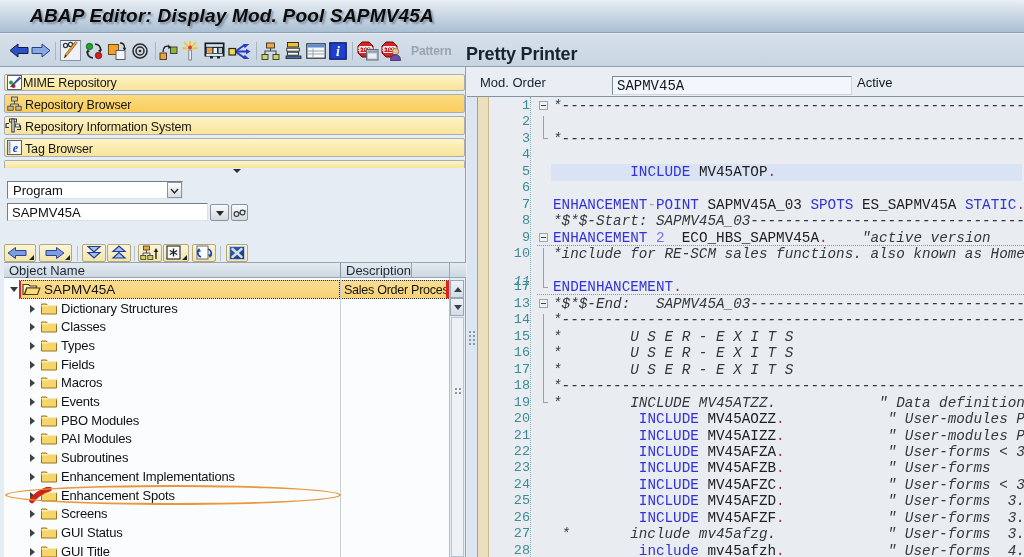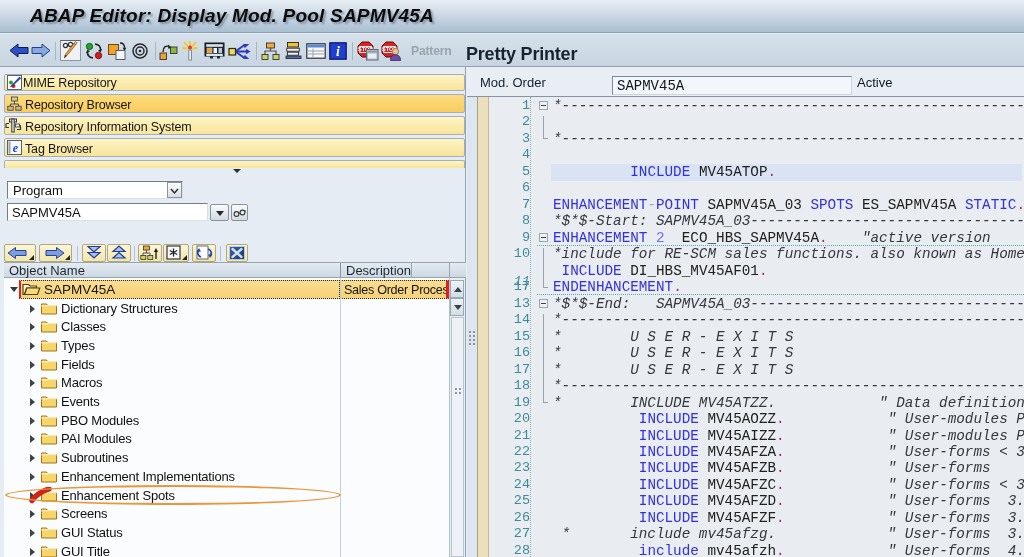--- a/index.html
+++ b/index.html
@@ -523,21 +523,20 @@
 <div class="abs" id="codearea">
     <div class="cline" style="top:0.90px;"><span class="c">*----------------------------------------------------------------------</span></div>
 <div class="cline" style="top:33.86px;"><span class="c">*----------------------------------------------------------------------</span></div>
 <div class="cline" style="top:50.34px;"></div>
 <div class="cline" style="top:66.82px;">         <span class="k">INCLUDE</span> <span class="i">MV45ATOP</span><span class="p">.</span></div>
 <div class="cline" style="top:83.30px;"></div>
 <div class="cline" style="top:99.78px;"><span class="k">ENHANCEMENT</span><span class="d">-</span><span class="k">POINT</span> <span class="i">SAPMV45A_03</span> <span class="k">SPOTS</span> <span class="i">ES_SAPMV45A</span> <span class="k">STATIC</span><span class="p">.</span></div>
 <div class="cline" style="top:116.26px;"><span class="c">*$*$-Start: SAPMV45A_03---------------------------------------------</span></div>
 <div class="cline" style="top:132.74px;"><span class="k">ENHANCEMENT</span> <span class="n">2</span>  <span class="i">ECO_HBS_SAPMV45A</span><span class="p">.</span>    <span class="c">"active version</span></div>
 <div class="cline" style="top:149.22px;"><span class="c">*include for RE-SCM sales functions. also known as Homebuilding</span></div>
-<div class="cline" style="top:165.70px;"> <span class="k">INCLUDE</span> <span class="i">DI_HBS_MV45AF01</span><span class="p">.</span></div>
 <div class="cline" style="top:182.18px;text-align:center;"><span class="k">ENDENHANCEMENT</span><span class="p">.</span></div>
 <div class="cline" style="top:198.66px;"><span class="c">*$*$-End:   SAPMV45A_03---------------------------------------------</span></div>
 <div class="cline" style="top:215.14px;"><span class="c">*----------------------------------------------------------------------</span></div>
 <div class="cline" style="top:231.62px;"><span class="c">*        U S E R - E X I T S</span></div>
 <div class="cline" style="top:248.10px;"><span class="c">*        U S E R - E X I T S</span></div>
 <div class="cline" style="top:264.58px;"><span class="c">*        U S E R - E X I T S</span></div>
 <div class="cline" style="top:281.06px;"><span class="c">*----------------------------------------------------------------------</span></div>
 <div class="cline" style="top:297.54px;"><span class="c">*        INCLUDE MV45ATZZ.            " Data definitions</span></div>
 <div class="cline" style="top:314.02px;">          <span class="k">INCLUDE</span> <span class="i">MV45AOZZ</span><span class="p">.</span>            <span class="c">" User-modules PBO</span></div>
 <div class="cline" style="top:330.50px;">          <span class="k">INCLUDE</span> <span class="i">MV45AIZZ</span><span class="p">.</span>            <span class="c">" User-modules PAI</span></div>

